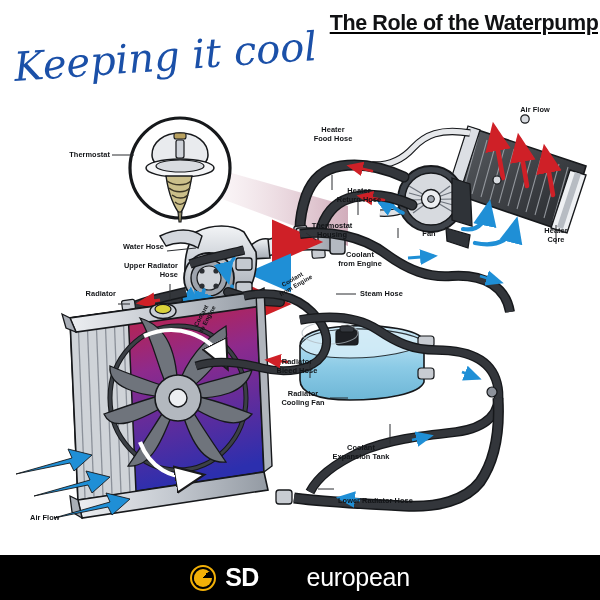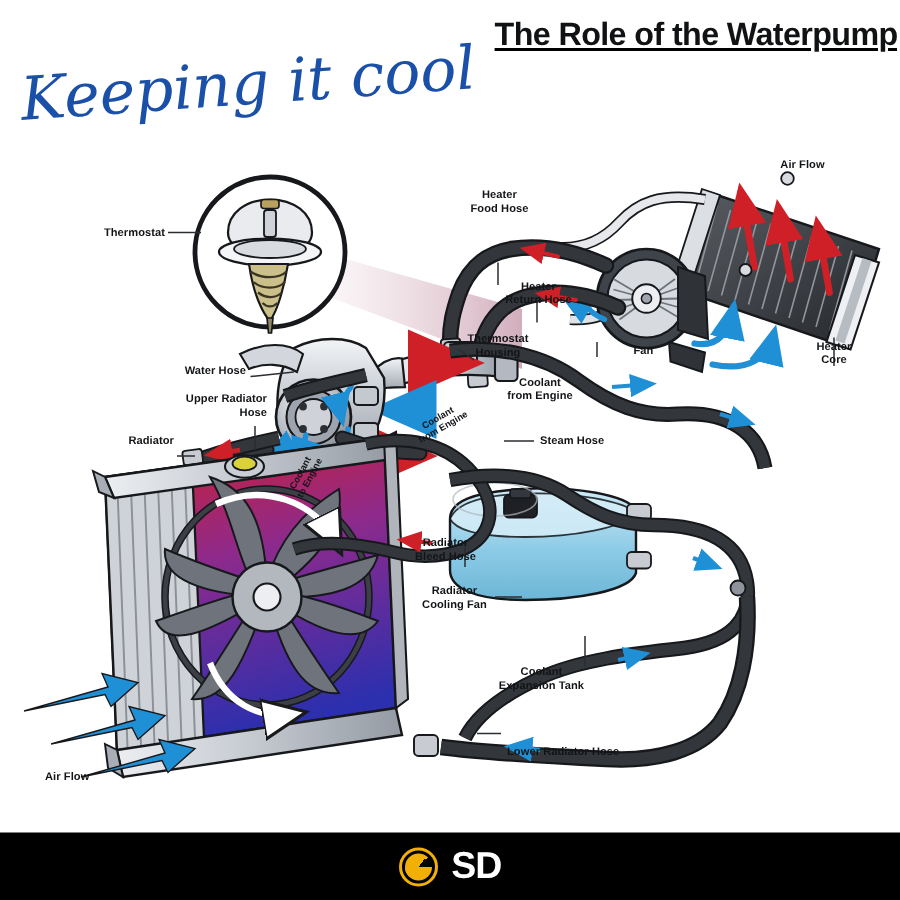--- a/index.html
+++ b/index.html
@@ -434,16 +434,17 @@
   <div class="caption">
   </div>
 
   <div class="footer">
     <div class="logo-mark">
       <div class="ring"></div>
       <div class="swirl"></div>
     </div>
     <div class="logo-text">
       <span class="logo-sd">SD</span>
+      <span class="logo-eu">european</span>
     </div>
   </div>
 
 </div>
 
 </body></html>

